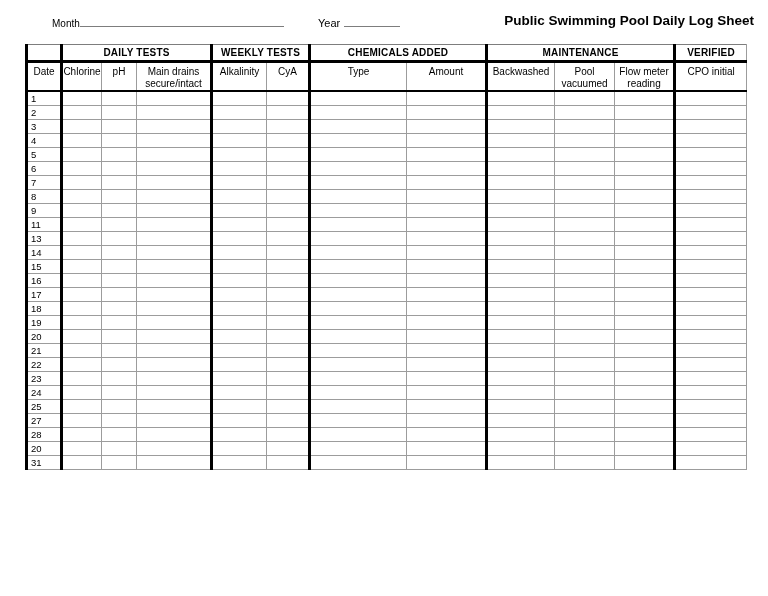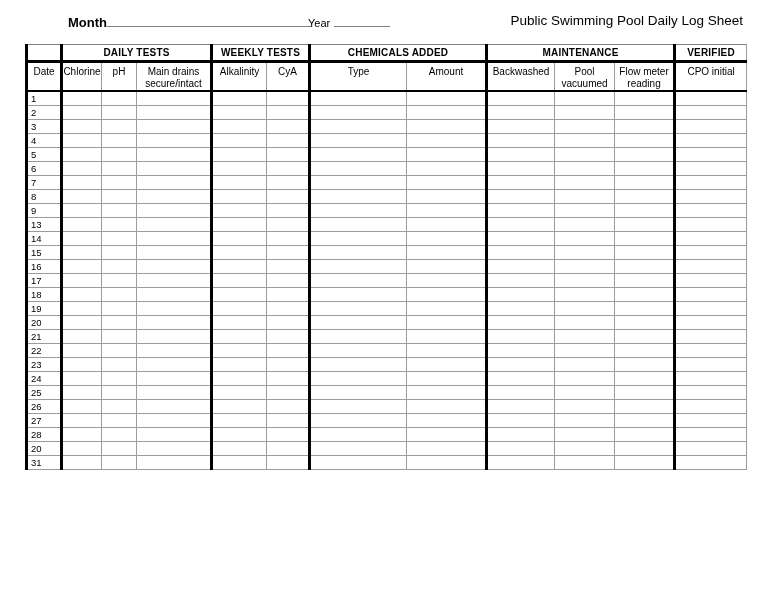--- a/index.html
+++ b/index.html
@@ -9,38 +9,38 @@
     background: #ffffff;
     font-family: "Liberation Sans", sans-serif;
     color: #000;
     position: relative;
     overflow: hidden;
   }
   .sheet { position: absolute; inset: 0; }
 
   
   .month-field {
-    position: absolute; left: 68px; top: 16px;
-    font-size: 13px; line-height: 13px; white-space: nowrap; font-weight: bold;
+    position: absolute; left: 52px; top: 16px;
+    font-size: 10px; line-height: 13px; white-space: nowrap;
   }
   .year-field {
-    position: absolute; left: 308px; top: 16px;
+    position: absolute; left: 318px; top: 16px;
     font-size: 11px; line-height: 13px; white-space: nowrap;
   }
   .blank-line {
     display: inline-block;
     border-bottom: 1px solid #7d7d7d;
     height: 11px;
     vertical-align: baseline;
   }
   .month-line { width: 204px; }
   .year-line  { width: 56px; margin-left: 4px; }
   .page-title {
-    position: absolute; top: 13px; right: 25px;
-    font-size: 13.5px; font-weight: normal; white-space: nowrap;
+    position: absolute; top: 13px; right: 14px;
+    font-size: 13.5px; font-weight: bold; white-space: nowrap;
   }
 
   
   table.log {
     position: absolute; left: 25px; top: 44px;
     width: 720px;
     border-collapse: collapse;
     table-layout: fixed;
     border-left: 3px solid #000;
   }
@@ -278,20 +278,34 @@
           <td class="gb"></td>
           <td></td>
           <td class="gb"></td>
           <td></td>
           <td class="gb"></td>
           <td></td>
           <td></td>
           <td class="gb"></td>
         </tr>
         <tr>
+          <td class="date-cell">11</td>
+          <td class="gb"></td>
+          <td></td>
+          <td></td>
+          <td class="gb"></td>
+          <td></td>
+          <td class="gb"></td>
+          <td></td>
+          <td class="gb"></td>
+          <td></td>
+          <td></td>
+          <td class="gb"></td>
+        </tr>
+        <tr>
           <td class="date-cell">13</td>
           <td class="gb"></td>
           <td></td>
           <td></td>
           <td class="gb"></td>
           <td></td>
           <td class="gb"></td>
           <td></td>
           <td class="gb"></td>
           <td></td>
@@ -447,34 +461,20 @@
           <td></td>
           <td class="gb"></td>
           <td></td>
           <td class="gb"></td>
           <td></td>
           <td></td>
           <td class="gb"></td>
         </tr>
         <tr>
           <td class="date-cell">25</td>
-          <td class="gb"></td>
-          <td></td>
-          <td></td>
-          <td class="gb"></td>
-          <td></td>
-          <td class="gb"></td>
-          <td></td>
-          <td class="gb"></td>
-          <td></td>
-          <td></td>
-          <td class="gb"></td>
-        </tr>
-        <tr>
-          <td class="date-cell">26</td>
           <td class="gb"></td>
           <td></td>
           <td></td>
           <td class="gb"></td>
           <td></td>
           <td class="gb"></td>
           <td></td>
           <td class="gb"></td>
           <td></td>
           <td></td>

